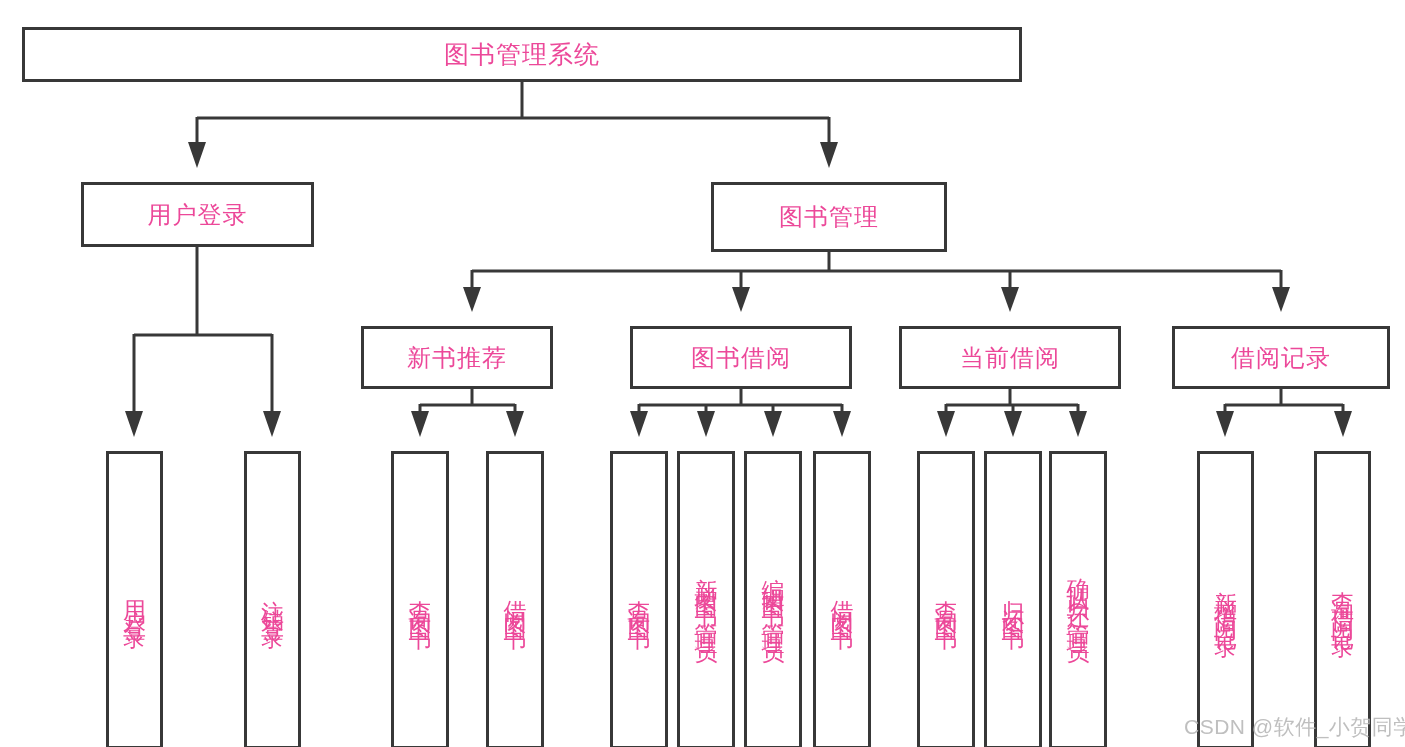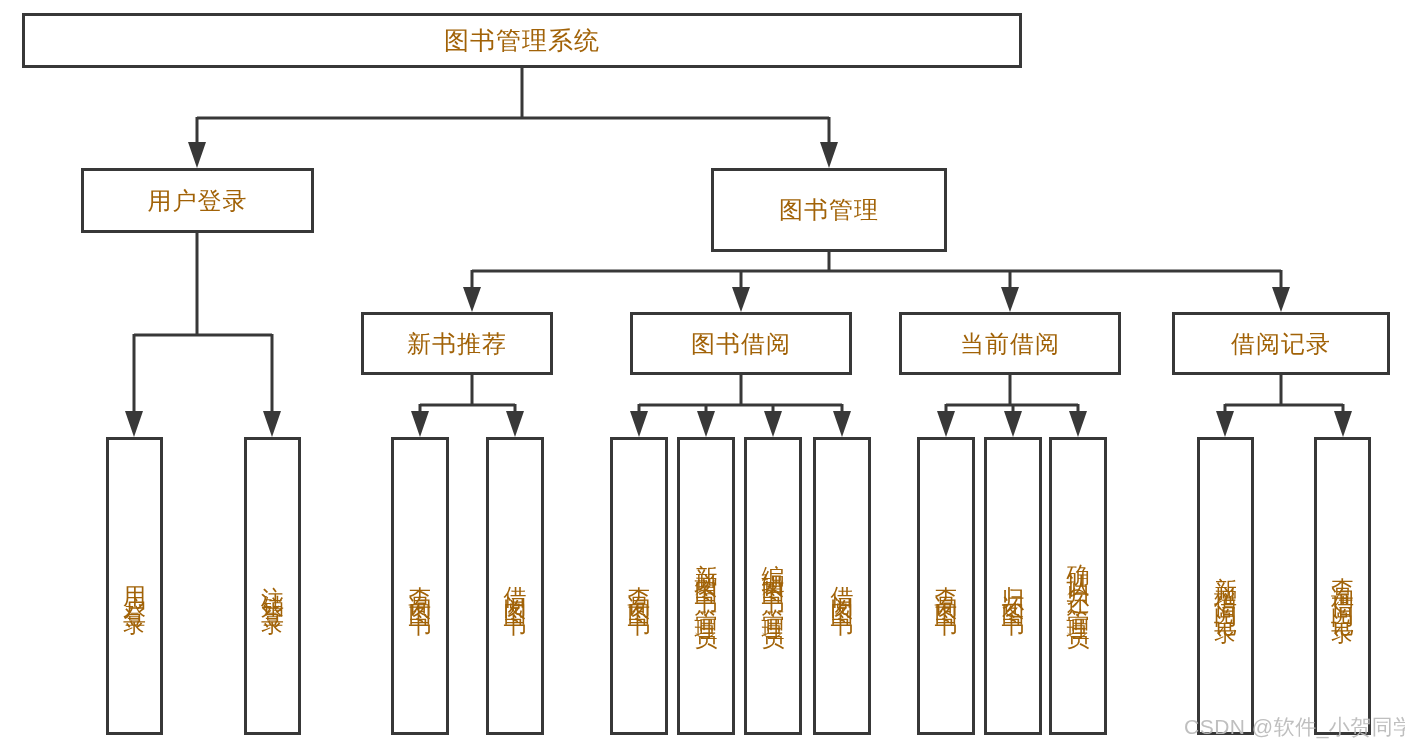--- a/index.html
+++ b/index.html
@@ -23,23 +23,24 @@
     pointer-events: none;
   }
   .node {
     position: absolute;
     box-sizing: border-box;
     background: #ffffff;
     border: 3px solid #383838;
     display: flex;
     align-items: center;
     justify-content: center;
-    color: #a16207;
+    color: #ec4899;
     z-index: 2;
     white-space: nowrap;
+    margin-top: 14px;
   }
   .hnode {
     font-size: 24px;
     letter-spacing: 1px;
   }
   .hnode.root {
     font-size: 25px;
   }
   .vnode {
     writing-mode: vertical-rl;
@@ -104,21 +105,21 @@
       <polygon points="1004,411 1022,411 1013,437"></polygon>
       <polygon points="1069,411 1087,411 1078,437"></polygon>
       <polygon points="1216,411 1234,411 1225,437"></polygon>
       <polygon points="1334,411 1352,411 1343,437"></polygon>
     </g>
   </svg>
 
   <div class="node hnode root" style="left:22px; top:13px; width:1000px; height:55px;">图书管理系统</div>
 
   <div class="node hnode" style="left:81px; top:168px; width:233px; height:65px;">用户登录</div>
-  <div class="node hnode" style="left:711px; top:168px; width:236px; height:84px;">图书管理</div>
+  <div class="node hnode" style="left:711px; top:168px; width:236px; height:70px;">图书管理</div>
 
   <div class="node hnode" style="left:361px; top:312px; width:192px; height:63px;">新书推荐</div>
   <div class="node hnode" style="left:630px; top:312px; width:222px; height:63px;">图书借阅</div>
   <div class="node hnode" style="left:899px; top:312px; width:222px; height:63px;">当前借阅</div>
   <div class="node hnode" style="left:1172px; top:312px; width:218px; height:63px;">借阅记录</div>
 
   <div class="node vnode" style="left:106px; top:437px; width:57px; height:298px;">用户登录</div>
   <div class="node vnode" style="left:244px; top:437px; width:57px; height:298px;">注销登录</div>
 
   <div class="node vnode" style="left:391px; top:437px; width:58px; height:298px;">查询图书</div>

